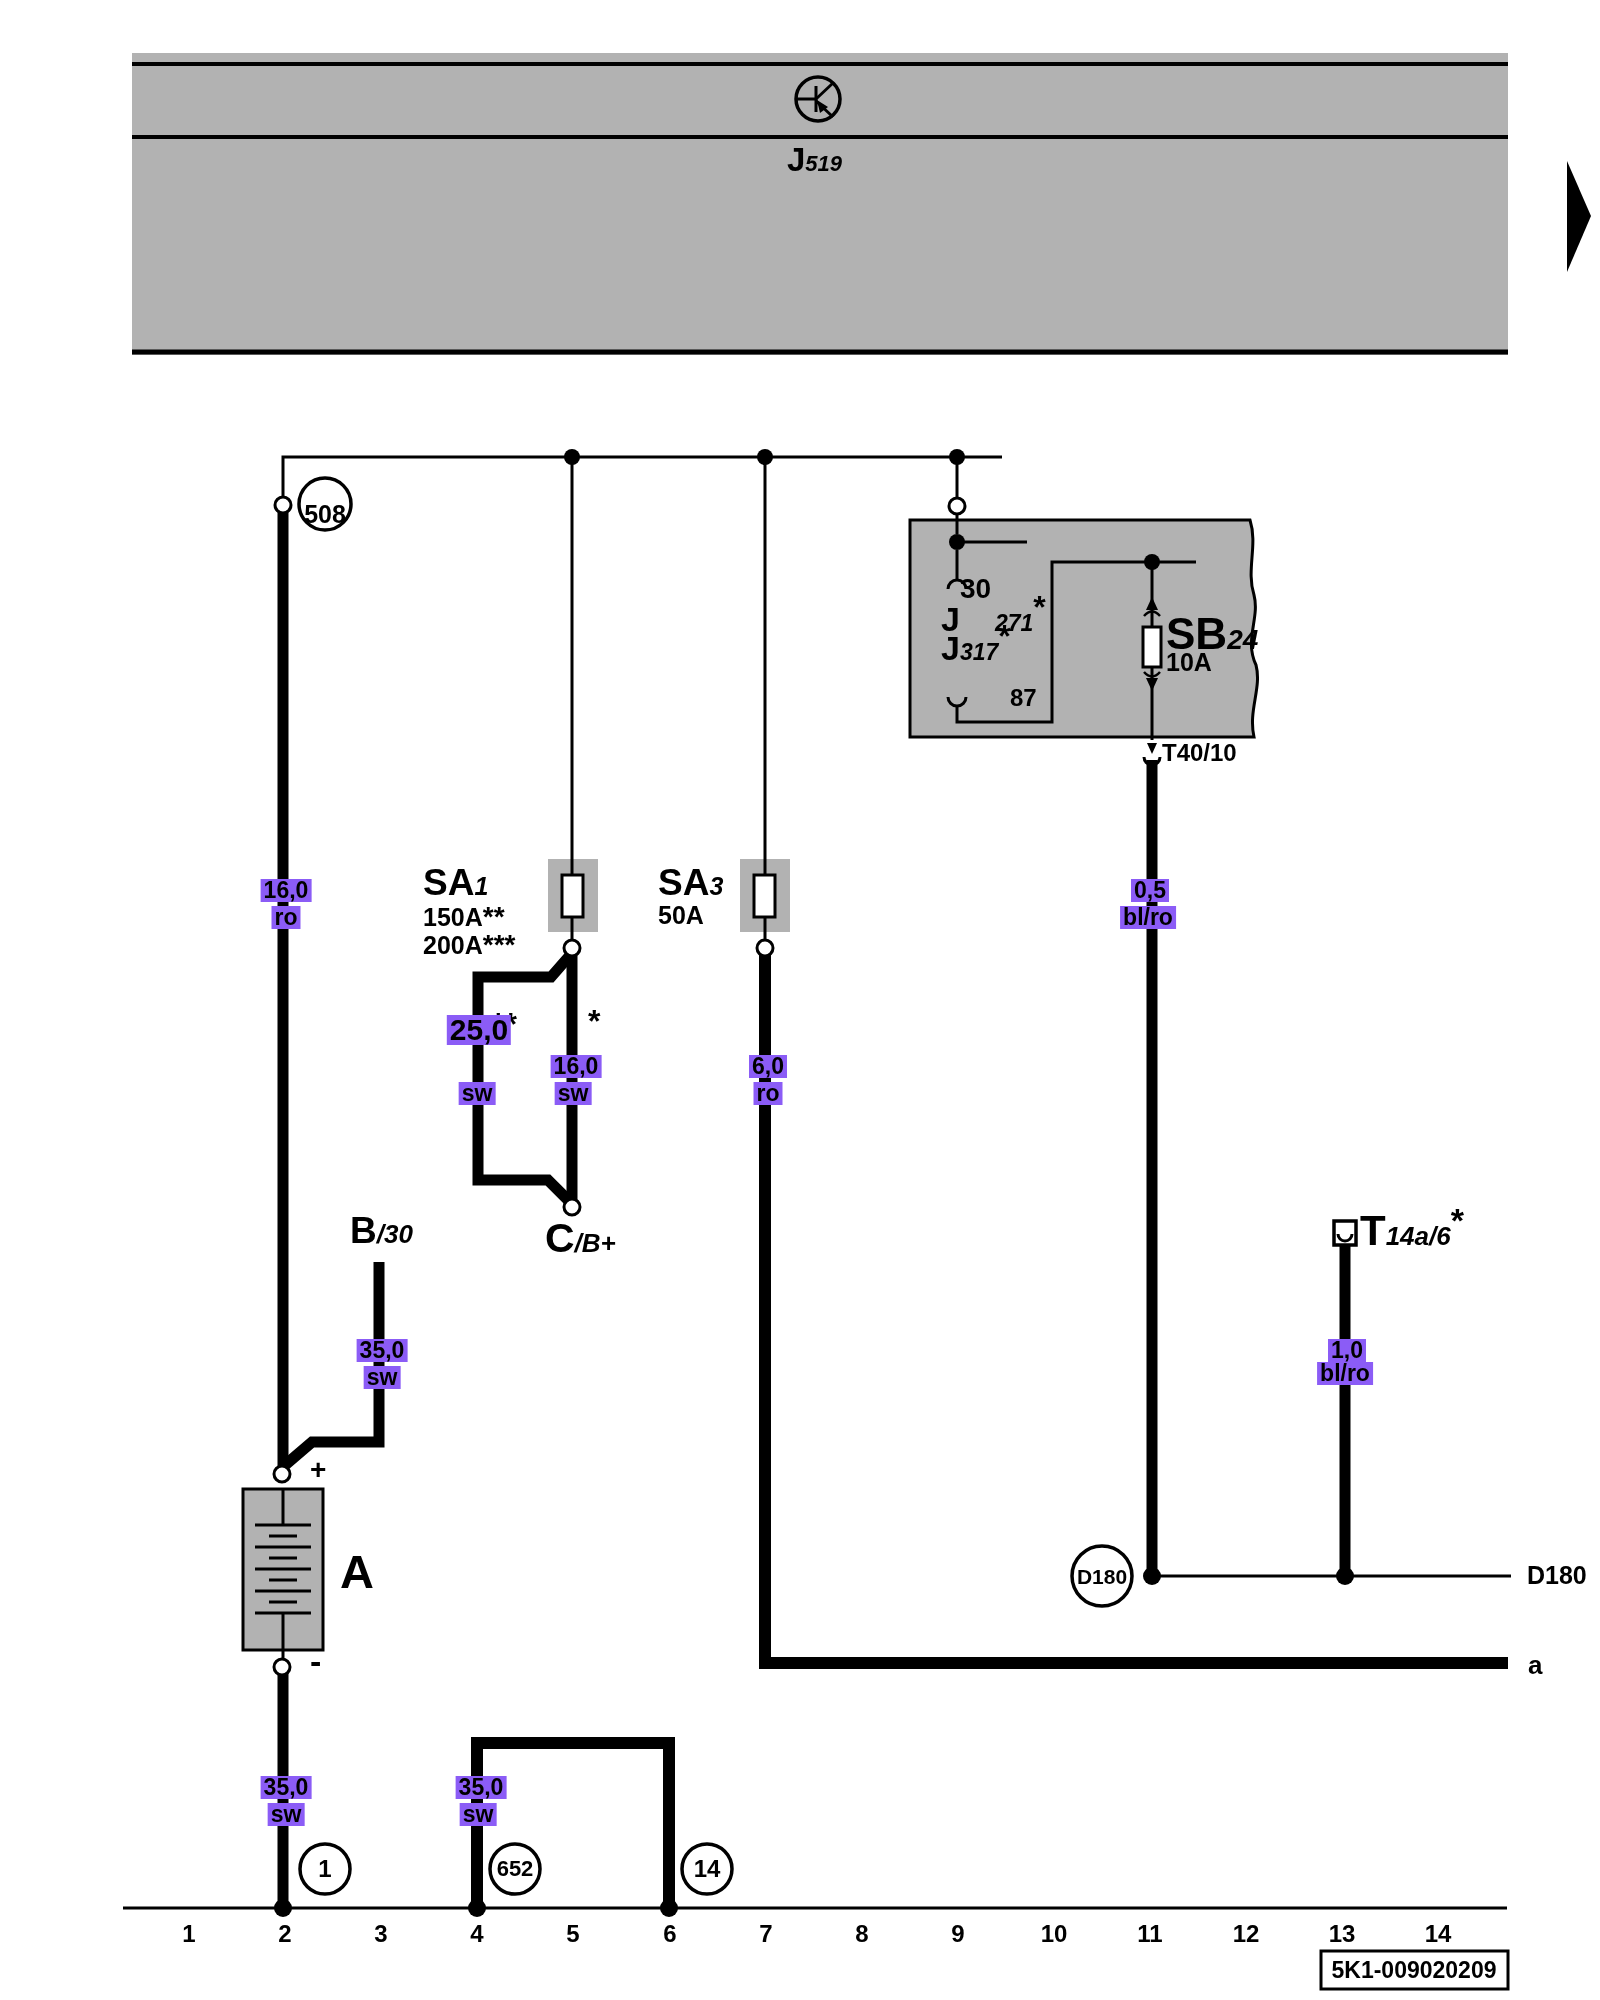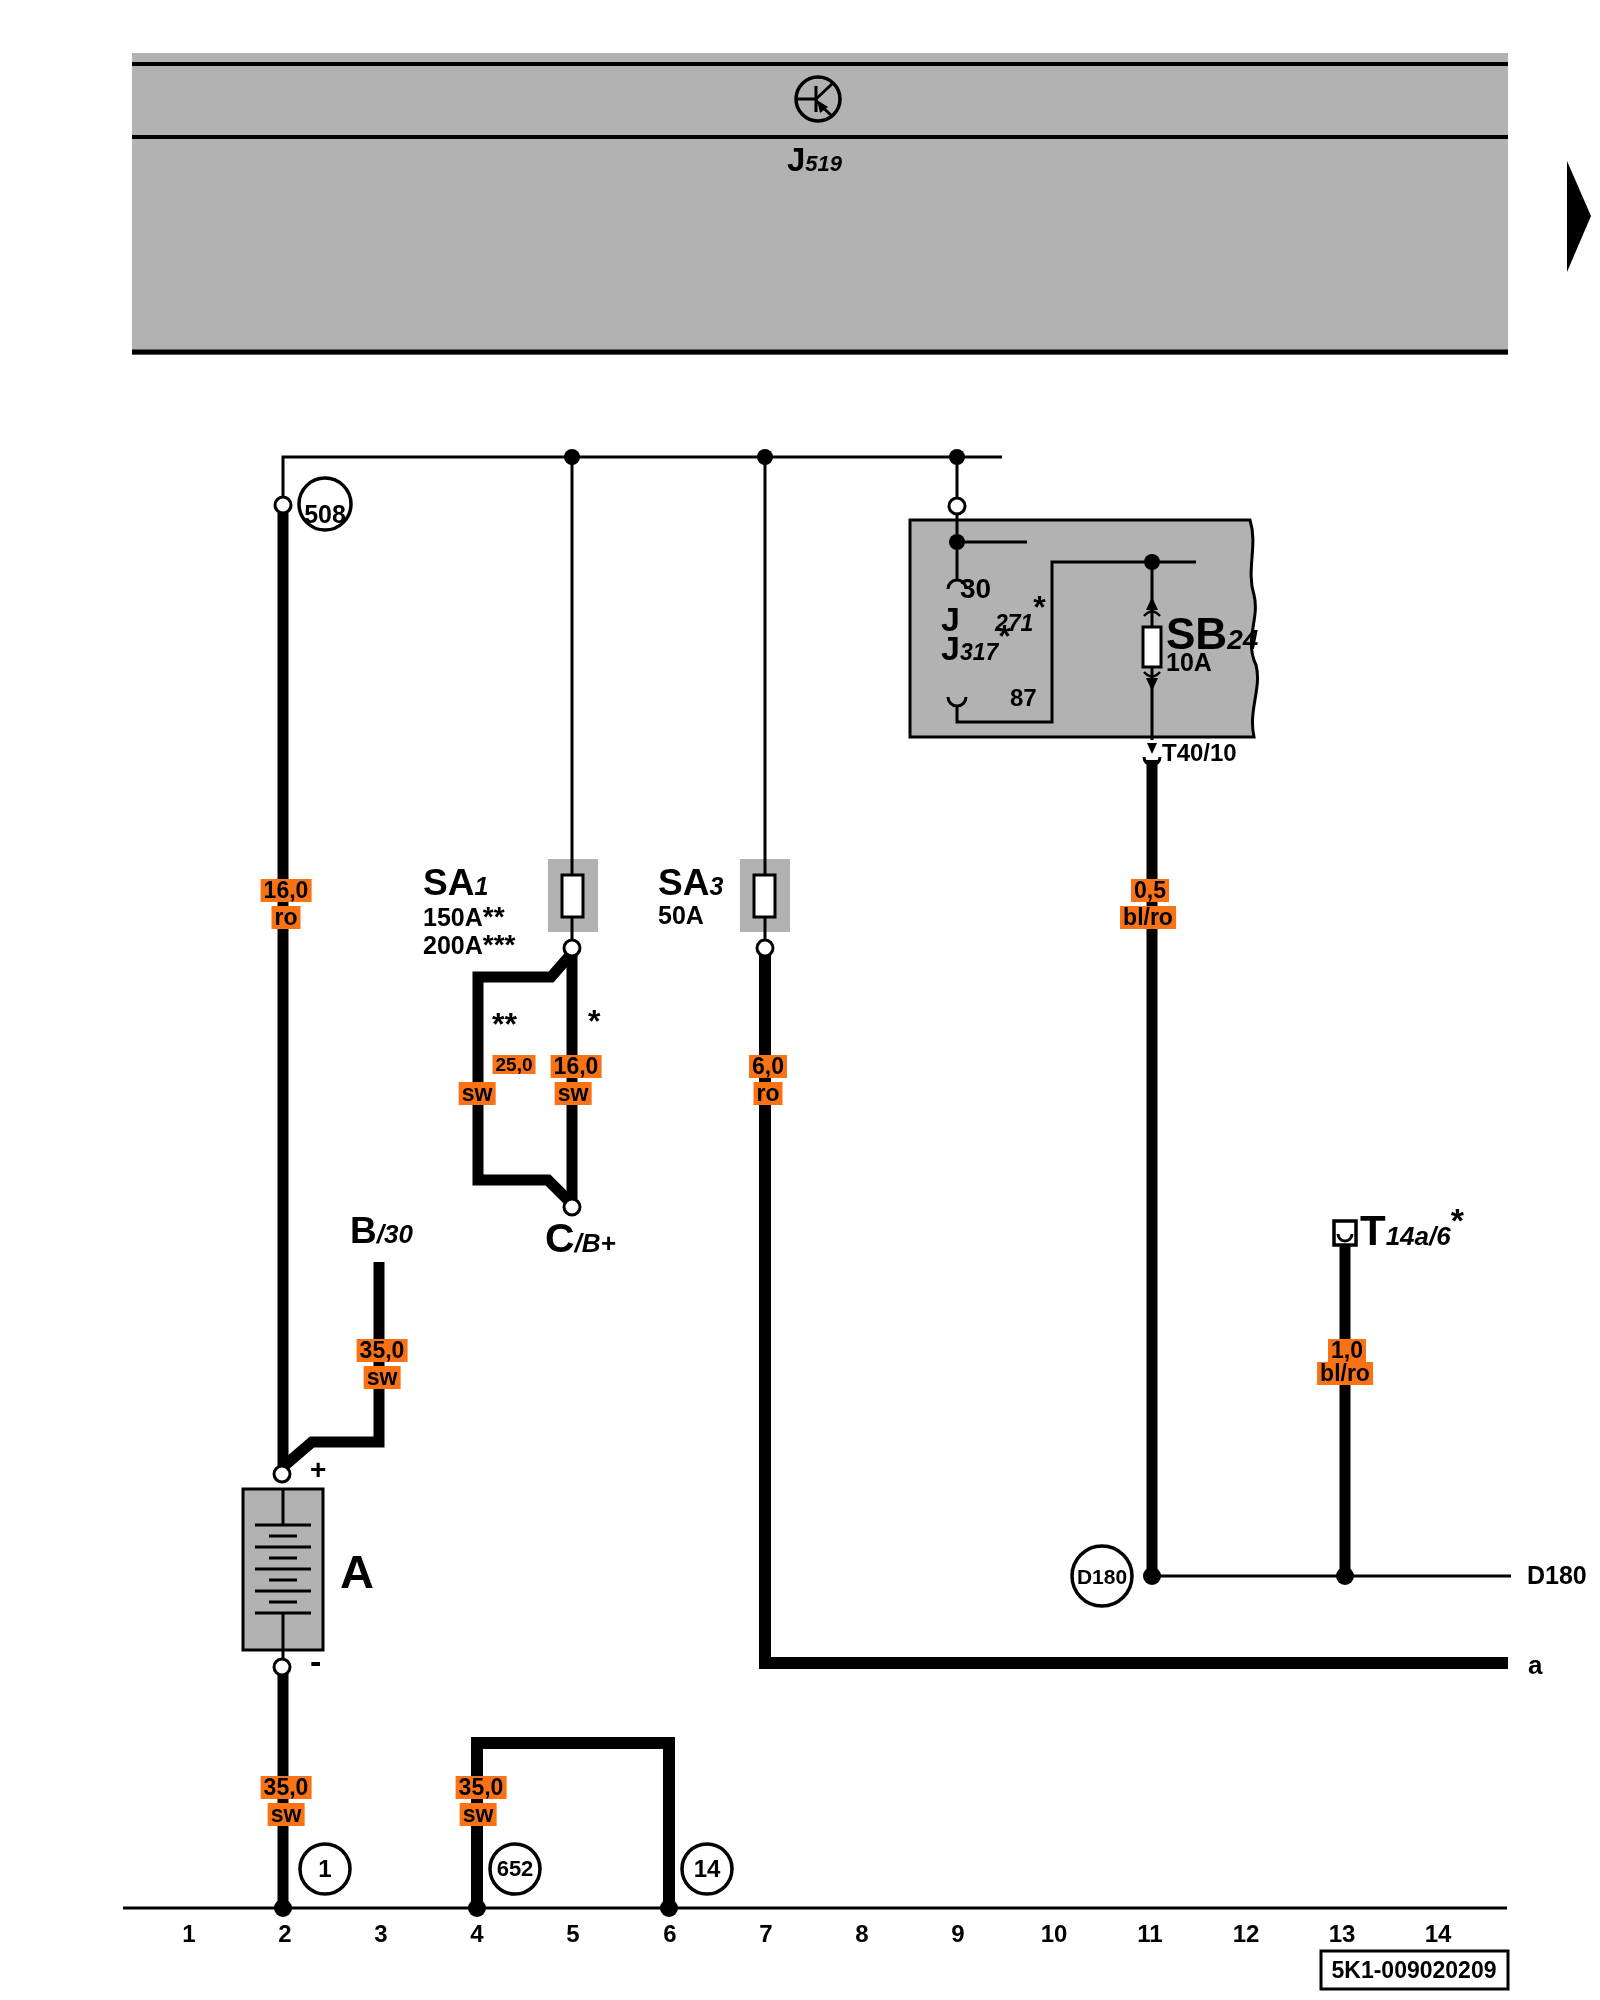--- a/index.html
+++ b/index.html
@@ -2,21 +2,21 @@
 <html><head>
 <meta charset="utf-8">
 <style>
   html,body{margin:0;padding:0;background:#fff;}
   #stage{position:relative;width:1600px;height:2000px;background:#fff;overflow:hidden;
          font-family:"Liberation Sans", sans-serif;}
   svg{position:absolute;left:0;top:0;}
   .lbl{position:absolute;font-weight:bold;color:#000;white-space:nowrap;line-height:1;}
   .ctr{transform:translateX(-50%);}
   .ctrxy{transform:translate(-50%,-50%);}
-  .wl{background:#f97316;padding:0 3px;text-align:center;}
+  .wl{background:#8b5cf6;padding:0 3px;text-align:center;}
   .sub{font-weight:bold;font-style:italic;}
   .star-sup{position:relative;top:-13px;font-weight:bold;}
 </style>
 </head>
 <body>
 
 <div id="stage">
 
 <svg width="1600" height="2000" viewBox="0 0 1600 2000">
 
@@ -156,21 +156,21 @@
 
 <div class="lbl" style="left:658px;top:864px;font-size:37px;"><span>SA</span><span class="sub" style="font-size:25px;">3</span></div>
 <div class="lbl" style="left:658px;top:903px;font-size:25px;">50A</div>
 
 <div class="lbl" style="left:492px;top:1008px;font-size:32px;">**</div>
 <div class="lbl" style="left:588px;top:1005px;font-size:32px;">*</div>
 
 <div class="lbl ctr wl" style="left:286px;top:879px;font-size:23px;">16,0</div>
 <div class="lbl ctr wl" style="left:286px;top:906px;font-size:23px;">ro</div>
 
-<div class="lbl ctr wl" style="left:479px;top:1055px;font-size:19px;margin-left:35px;">25,0</div>
+<div class="lbl ctr wl" style="left:479px;top:1015px;font-size:30px;">25,0</div>
 <div class="lbl ctr wl" style="left:477px;top:1082px;font-size:23px;">sw</div>
 
 <div class="lbl ctr wl" style="left:576px;top:1055px;font-size:23px;">16,0</div>
 <div class="lbl ctr wl" style="left:573px;top:1082px;font-size:23px;">sw</div>
 
 <div class="lbl ctr wl" style="left:768px;top:1055px;font-size:23px;">6,0</div>
 <div class="lbl ctr wl" style="left:768px;top:1082px;font-size:23px;">ro</div>
 
 <div class="lbl ctr wl" style="left:1150px;top:879px;font-size:23px;">0,5</div>
 <div class="lbl ctr wl" style="left:1148px;top:906px;font-size:23px;">bl/ro</div>

